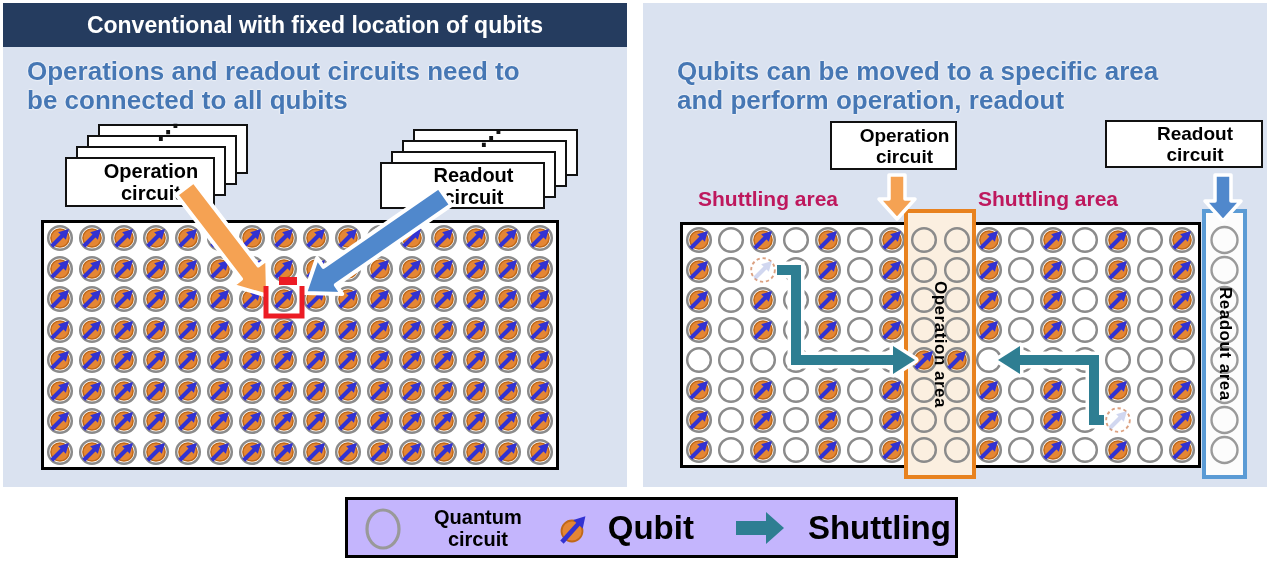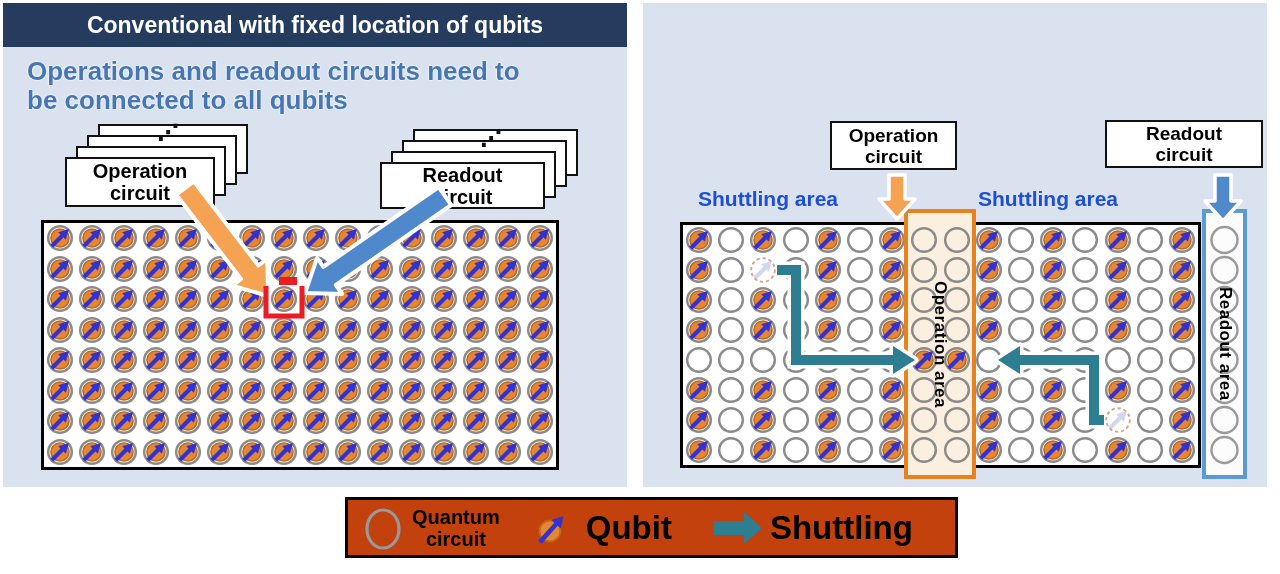--- a/index.html
+++ b/index.html
@@ -12,47 +12,47 @@
   *{margin:0;padding:0;box-sizing:border-box;}
   html,body{background:#fff;}
   body{width:1280px;height:574px;position:relative;overflow:hidden;
        font-family:"Liberation Sans","DejaVu Sans",sans-serif;}
   .panel{position:absolute;top:3px;width:624px;height:484px;background:var(--panelBg);}
   #left-panel{left:3px;} #right-panel{left:643px;}
   .hdr{position:absolute;left:0;top:0;width:100%;height:44px;background:var(--navy);
        color:#fff;font-weight:700;font-size:23px;line-height:44px;text-align:center;}
   .sub{position:absolute;color:var(--subText);font-weight:700;font-size:26px;line-height:29px;
        white-space:pre-line;text-shadow:0 0 2px #fff,0 0 2px #fff;}
-  .pre{white-space:pre-line;}
+  .pre{white-space:pre-line;padding-left:22px;}
   .gridwrap{position:absolute;background:#fff;border:3px solid #000;}
   .grid-cells{display:grid;width:100%;height:100%;}
   .cell{display:flex;align-items:center;justify-content:center;}
   .cell.op-tint{background:var(--opFill);}
   .overlay{position:absolute;left:0;top:0;z-index:8;pointer-events:none;}
   
   .stack{position:absolute;z-index:3;}
   .sbox{position:absolute;background:#fff;border:2.5px solid #111;}
   .sbox .lbl{width:100%;height:100%;display:flex;align-items:center;justify-content:center;
        font-weight:700;font-size:20px;line-height:22px;text-align:center;color:#000;}
   .dots{position:absolute;font-weight:700;font-size:22px;color:#111;z-index:4;}
   
   .cbox{position:absolute;background:#fff;border:2.5px solid #111;display:flex;align-items:center;
        justify-content:center;font-weight:700;font-size:19px;line-height:21px;text-align:center;color:#000;z-index:4;}
-  .shlabel{position:absolute;top:184px;width:170px;text-align:center;font-weight:700;font-size:21px;color:#1d4ed8;
+  .shlabel{position:absolute;top:184px;width:170px;text-align:center;font-weight:700;font-size:21px;color:#be185d;
        text-shadow:0 0 2px var(--panelBg);}
   .areaframe{position:absolute;z-index:6;}
   #op-frame{left:261px;top:206px;width:72px;height:270px;border:4px solid var(--opBorder);}
   #op-frame::before,#op-frame::after{content:"";position:absolute;left:0;width:100%;background:var(--opFill);}
   #op-frame::before{top:0;height:14px;} #op-frame::after{bottom:0;height:12px;}
   #ro-frame{left:559px;top:206px;width:45px;height:270px;border:4px solid var(--roBorder);background:var(--roFill);}
   .vtext{position:absolute;inset:0;display:flex;align-items:center;justify-content:center;
        writing-mode:vertical-rl;font-weight:700;font-size:17px;letter-spacing:0.5px;color:#000;z-index:7;}
   #ro-circles{position:absolute;left:0;top:0;}
   
-  #legend{position:absolute;left:345px;top:497px;width:613px;height:61px;background:#c2410c;
+  #legend{position:absolute;left:345px;top:497px;width:613px;height:61px;background:#c4b5fd;
        border:3px solid #000;display:flex;align-items:center;z-index:9;}
   .leg-label{font-weight:700;color:#000;}
   #leg-qc{font-size:20px;line-height:22px;text-align:center;margin-left:8px;}
   #leg-qubit-t,#leg-shuttle-t{font-size:33px;}
 </style>
 </head>
 <body>
 
 <div class="panel" id="left-panel">
   <div class="hdr">Conventional with fixed location of qubits</div>
@@ -1368,20 +1368,22 @@
 
   <svg class="overlay" id="left-overlay" width="624" height="484" viewBox="0 0 624 484">
       <polygon points="173.3,191.7 238,275.9 229.3,282.6 265,293 264.2,255.8 255.4,262.5 190.7,178.3" fill="#F5A253" stroke="#fff" stroke-width="4" stroke-linejoin="round"></polygon>
       <polygon points="435.7,184 320.4,263.9 314.1,254.8 302,290 339.2,291 332.9,282 448.3,202" fill="#5088CC" stroke="#fff" stroke-width="4" stroke-linejoin="round"></polygon>
       <rect x="276" y="274" width="18" height="8" fill="#EC1C24"></rect>
       <path d="M263,283 L263,313 L299,313 L299,283" fill="none" stroke="#EC1C24" stroke-width="5"></path>
     </svg>
 </div>
 
 <div class="panel" id="right-panel">
+  <div class="sub" style="left:34px;top:54px;width:582px;">Qubits can be moved to a specific area
+and perform operation, readout</div>
 
   <div class="cbox pre" style="left:187px;top:118px;width:127px;height:49px;">Operation
 circuit</div>
   <div class="cbox pre" style="left:462px;top:117px;width:158px;height:48px;">Readout
 circuit</div>
 
   <div class="shlabel" style="left:40px;">Shuttling area</div>
   <div class="shlabel" style="left:320px;">Shuttling area</div>
 
   <div class="gridwrap" style="left:37px;top:219px;width:521px;height:246px;">
@@ -2359,14 +2361,14 @@
     <circle cx="18" cy="25" r="10.5" fill="var(--qubitOrange)" stroke="var(--qubitRim)" stroke-width="1.8"></circle>
     <g transform="rotate(42 18 25)">
       <line x1="18" y1="40" x2="18" y2="14" stroke="var(--qubitArrow)" stroke-width="4.6"></line>
       <polygon points="18,5 11.6,16 24.4,16" fill="var(--qubitArrow)"></polygon>
     </g>
   </svg>
   <div class="leg-label" id="leg-qubit-t" style="margin-left:18px;">Qubit</div>
   <svg width="56" height="40" viewBox="0 0 56 40" style="margin-left:38px;">
     <polygon id="leg-arrow" fill="var(--teal)" points="4,27 34,27 34,36 52,20 34,4 34,13 4,13"></polygon>
   </svg>
-  <div class="leg-label" id="leg-shuttle-t" style="margin-left:4px;">Shuttling</div>
+  <div class="leg-label" id="leg-shuttle-t" style="margin-left:20px;">Shuttling</div>
 </div>
 
 </body></html>

